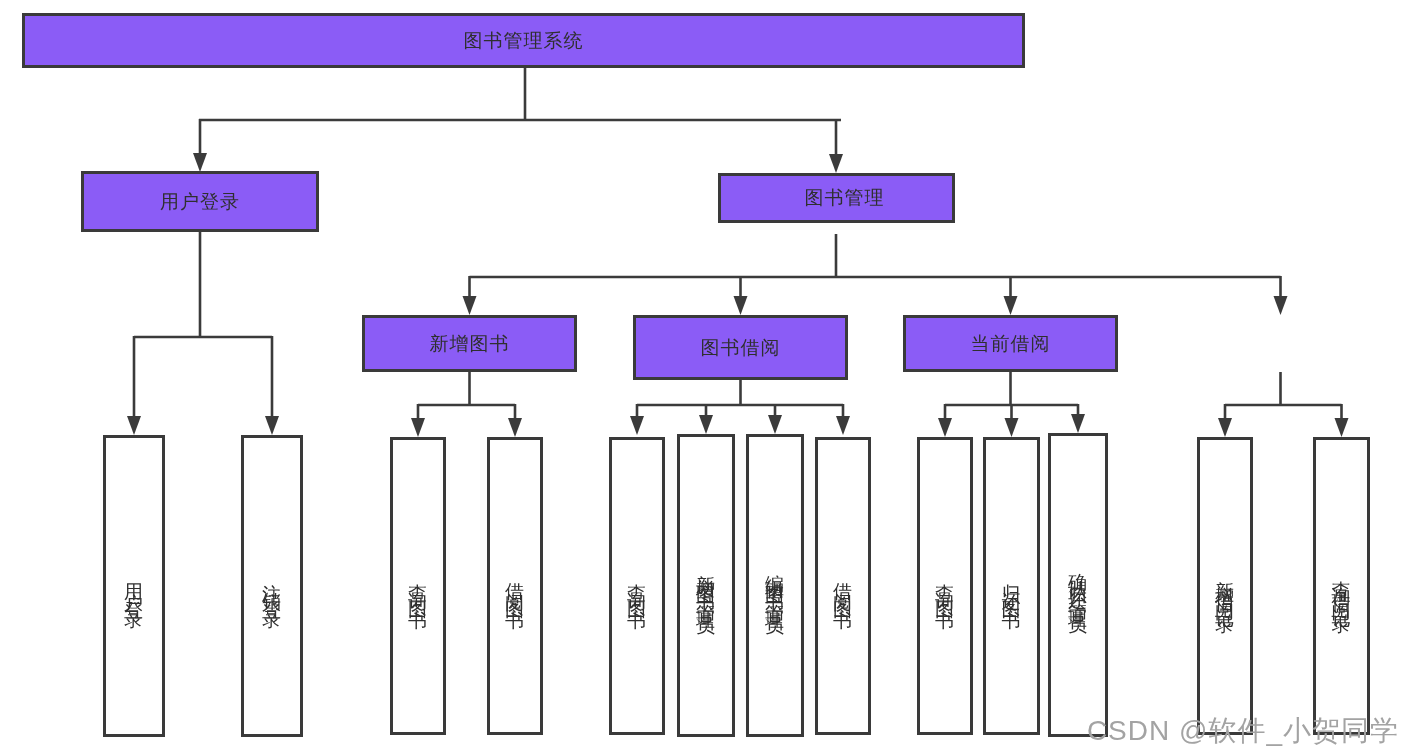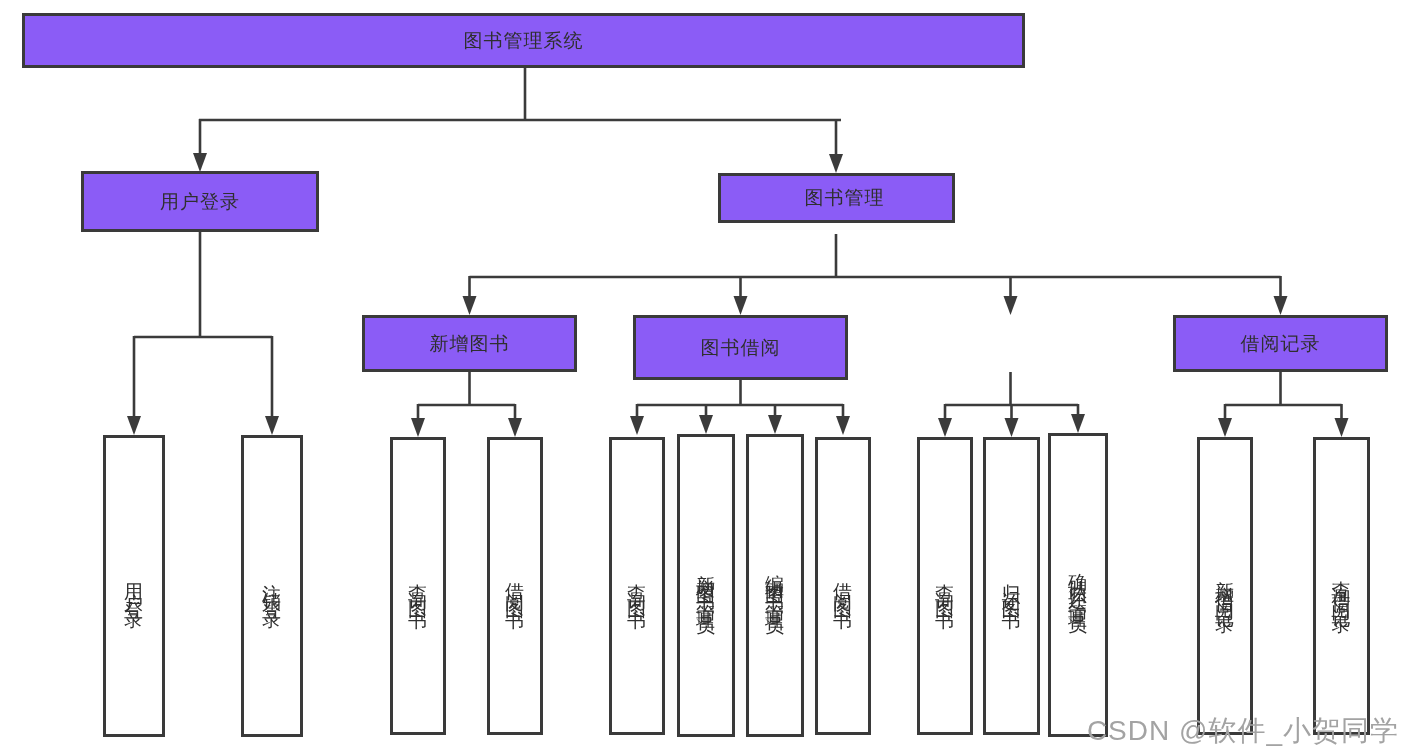--- a/index.html
+++ b/index.html
@@ -138,21 +138,21 @@
     </g>
   </svg>
 
   <div class="node lv0" style="left:22px; top:13px; width:1003px; height:55px;">图书管理系统</div>
 
   <div class="node lv1" style="left:81px; top:171px; width:238px; height:61px;">用户登录</div>
   <div class="node lv1" style="left:718px; top:173px; width:237px; height:50px;padding-left:16px;">图书管理</div>
 
   <div class="node lv2" style="left:362px; top:315px; width:215px; height:57px;">新增图书</div>
   <div class="node lv2" style="left:633px; top:315px; width:215px; height:65px;">图书借阅</div>
-  <div class="node lv2" style="left:1173px; top:315px; width:215px; height:57px;">借阅记录</div>
+  <div class="node lv2" style="left:903px; top:315px; width:215px; height:57px;">当前借阅</div>
 
   <div class="vnode" style="left:103px; top:435px; width:62px; height:302px;">
     <span class="vtext">用户登录</span>
   </div>
   <div class="vnode" style="left:241px; top:435px; width:62px; height:302px;">
     <span class="vtext">注销登录</span>
   </div>
 
   <div class="vnode" style="left:390px; top:437px; width:56px; height:298px;">
     <span class="vtext">查询图书</span>

